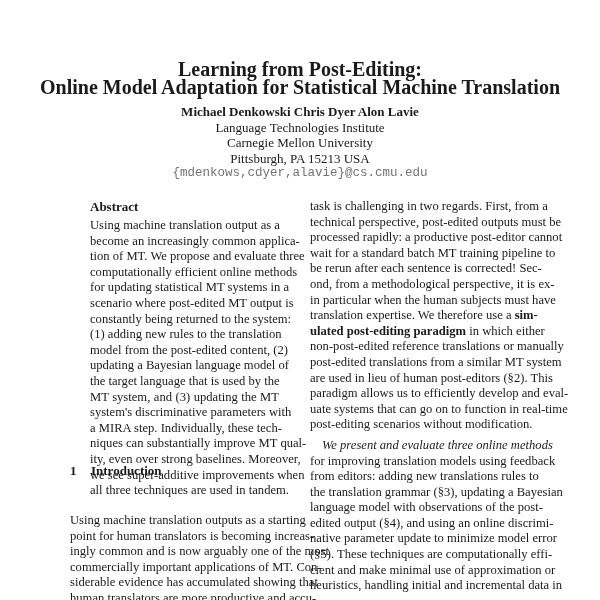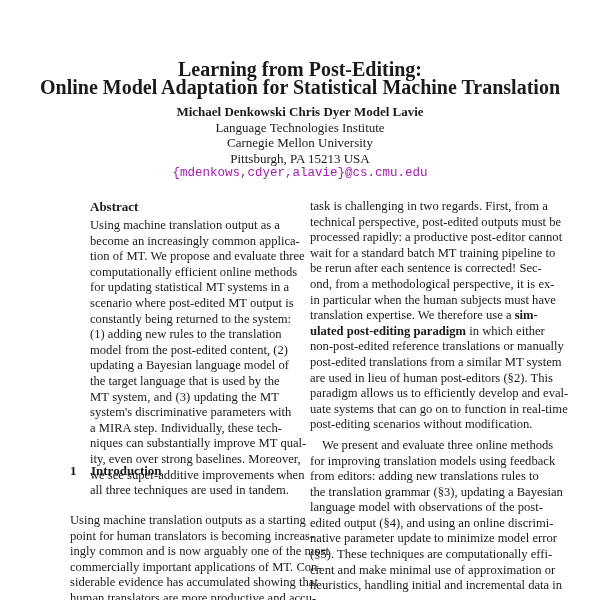--- a/index.html
+++ b/index.html
@@ -11,55 +11,55 @@
   .title {
     position: absolute; left: 0; width: 600px; top: 60px;
     text-align: center; font-weight: bold; font-size: 20px; line-height: 18px;
   }
   .authors {
     position: absolute; left: 0; width: 600px; top: 104px;
     text-align: center; font-size: 13px; line-height: 15.5px;
   }
   .authors .names { font-weight: bold; word-spacing: 0; }
   .authors .names span { margin: 0 0; }
-  .authors .email { font-family: "Liberation Mono", "DejaVu Sans Mono", monospace; font-size: 12.5px; color: #a21caf; }
+  .authors .email { font-family: "Liberation Mono", "DejaVu Sans Mono", monospace; font-size: 12.5px; color: #737373; }
   .abstract-head {
     position: absolute; left: 90px; width: 188px; top: 199px;
     text-align: left; font-weight: bold; font-size: 13px;
   }
   .col {
     position: absolute; font-size: 12.6px; line-height: 15.6px;
   }
   .abstract-body { left: 90px; width: 189px; top: 218px; }
   .intro-head {
     position: absolute; left: 70px; top: 463px;
     font-weight: bold; font-size: 13px;
   }
   .intro-head .num { display: inline-block; width: 21px; }
   .intro-body { left: 70px; width: 229px; top: 513px; }
   .right-col { left: 310px; width: 223px; top: 199px; }
   .line { display: block; white-space: nowrap; text-align: justify; text-align-last: justify; height: 15.6px; overflow: visible; }
   .line.last { text-align-last: left; }
-  .indent { padding-left: 12px; }
+  .indent { padding-left: 12px; font-style: italic; }
   .gap { height: 5px; display: block; }
   b { font-weight: bold; }
 </style>
 </head>
 <body>
 
 <div class="title">
   <div>Learning from Post-Editing:</div>
   <div>Online Model Adaptation for Statistical Machine Translation</div>
 </div>
 
 <div class="authors">
   <div class="names">
     <span>Michael Denkowski</span>
     <span>Chris Dyer</span>
-    <span>Model Lavie</span>
+    <span>Alon Lavie</span>
   </div>
   <div>Language Technologies Institute</div>
   <div>Carnegie Mellon University</div>
   <div>Pittsburgh, PA 15213  USA</div>
   <div class="email">{mdenkows,cdyer,alavie}@cs.cmu.edu</div>
 </div>
 
 <div class="abstract-head">Abstract</div>
 
 <div class="col abstract-body">

